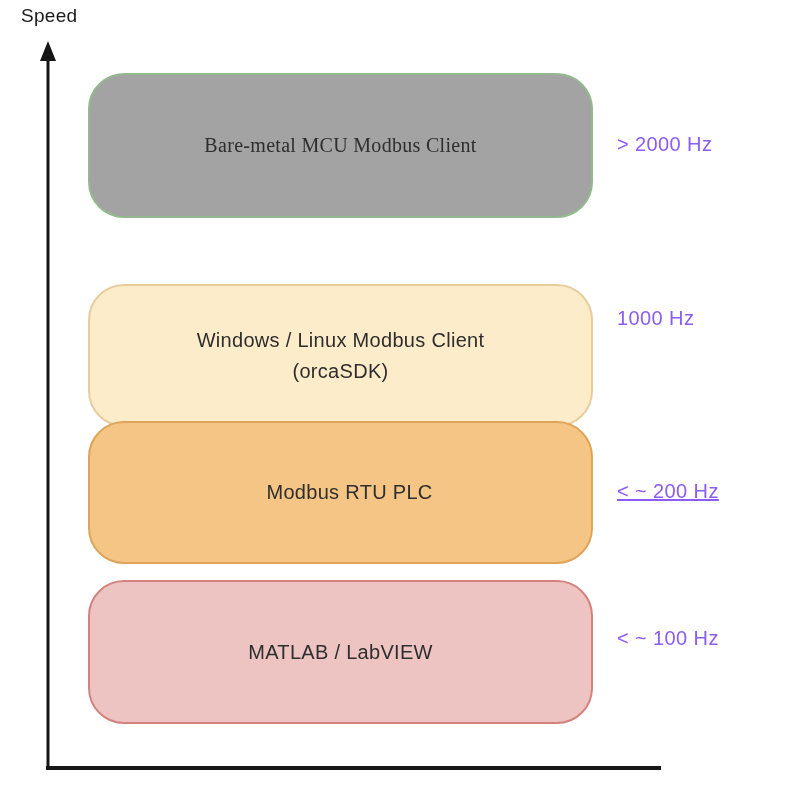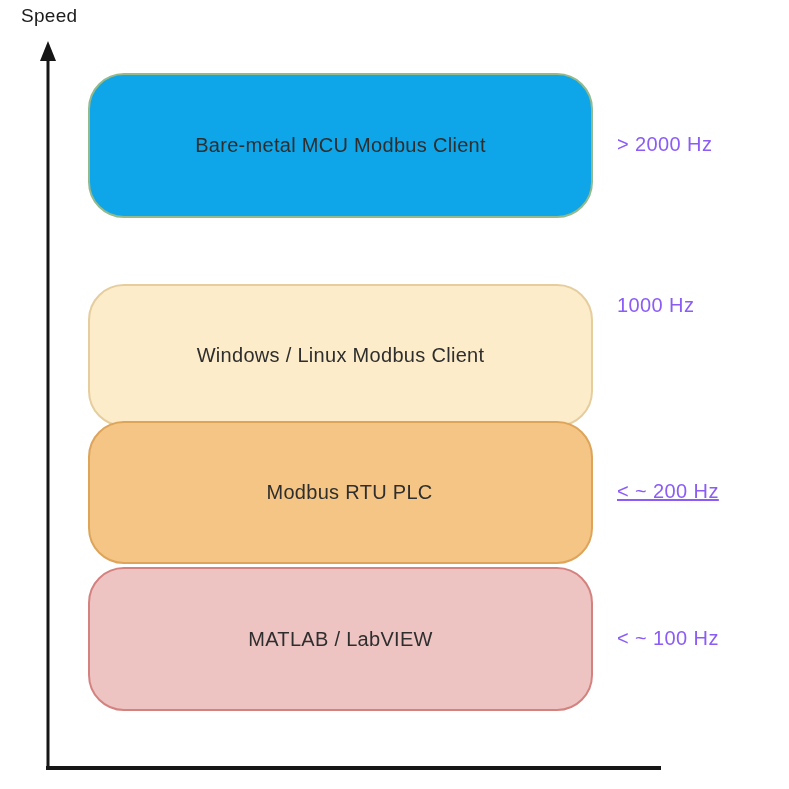--- a/index.html
+++ b/index.html
@@ -46,54 +46,55 @@
     text-align: center;
     font-size: 20px;
     letter-spacing: 0.3px;
     color: #2e2e2e;
     line-height: 31px;
   }
   .box-line { display: block; }
   .box1 { top: 73px;  height: 145px; }
   .box2 { top: 248px; height: 143px; }
   .box3 { top: 421px; height: 143px; }
-  .box4 { top: 567px; height: 144px; }
+  .box4 { top: 580px; height: 144px; }
   .rate {
     position: absolute;
     left: 617px;
     font-size: 20px;
     letter-spacing: 0.4px;
     color: #8b5cf6;
     white-space: nowrap;
   }
   .rate1 { top: 133px; }
-  .rate2 { top: 294px; }
+  .rate2 { top: 307px; }
   .rate3 { top: 480px; text-decoration: underline; }
   .rate4 { top: 627px; }
 </style>
 </head>
 <body>
 
 <div class="canvas">
 
   <svg class="axes" viewBox="0 0 789 789" aria-hidden="true">
     <line x1="48" y1="770" x2="48" y2="56" stroke="#161616" stroke-width="3"></line>
     <polygon points="48,41 40,61 56,61" fill="#161616"></polygon>
     <line x1="46" y1="768" x2="661" y2="768" stroke="#161616" stroke-width="4"></line>
   </svg>
 
   <div class="y-axis-label">Speed</div>
 
-  <div class="box box1" style="background-color: #0ea5e9; border-color: rgb(146, 186, 140);">
+  <div class="box box1" style="background-color: #a3a3a3; border-color: rgb(146, 186, 140); font-family: Liberation Serif, serif;">
     <span class="box-line">Bare-metal MCU Modbus Client</span>
   </div>
   <div class="rate rate1">&gt; 2000 Hz</div>
 
   <div class="box box2" style="background-color: rgb(253, 236, 201); border-color: rgb(229, 205, 158); margin-top: 36px;">
     <span class="box-line">Windows / Linux Modbus Client</span>
+    <span class="box-line">(orcaSDK)</span>
   </div>
   <div class="rate rate2">1000 Hz</div>
 
   <div class="box box3" style="background-color: rgb(244, 197, 132); border-color: rgb(221, 164, 90); padding-left: 18px;">
     <span class="box-line">Modbus RTU PLC</span>
   </div>
   <div class="rate rate3">&lt; ~ 200 Hz</div>
 
   <div class="box box4" style="background-color: rgb(238, 196, 195); border-color: rgb(212, 130, 127);">
     <span class="box-line">MATLAB / LabVIEW</span>

